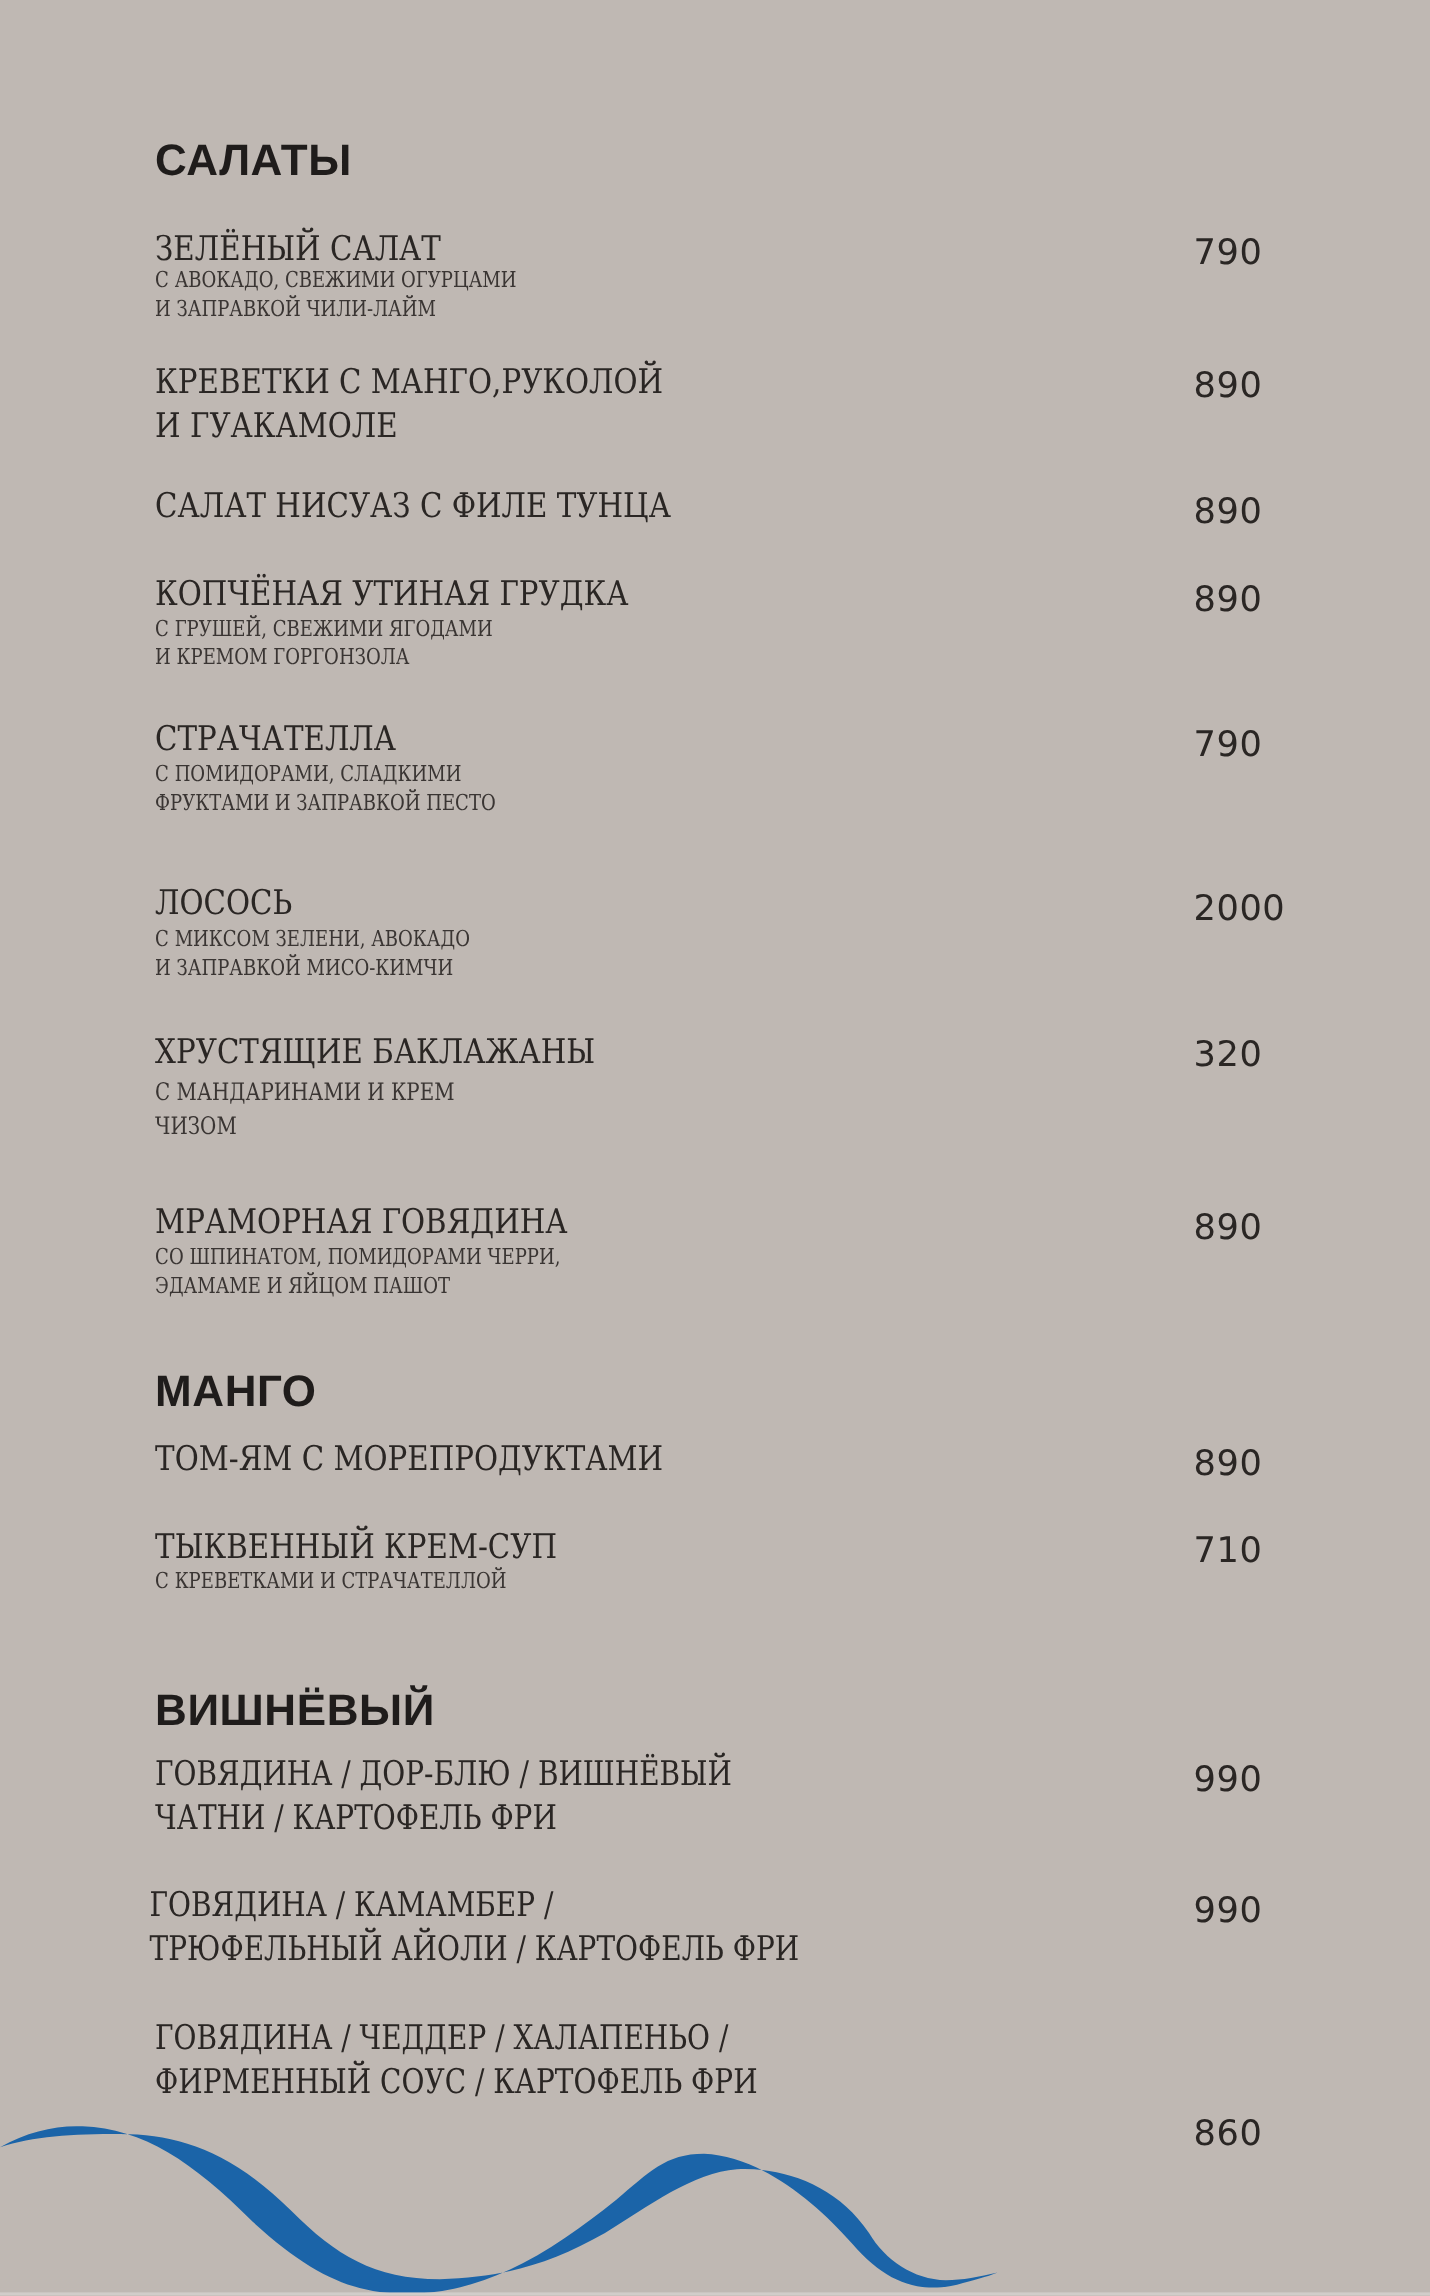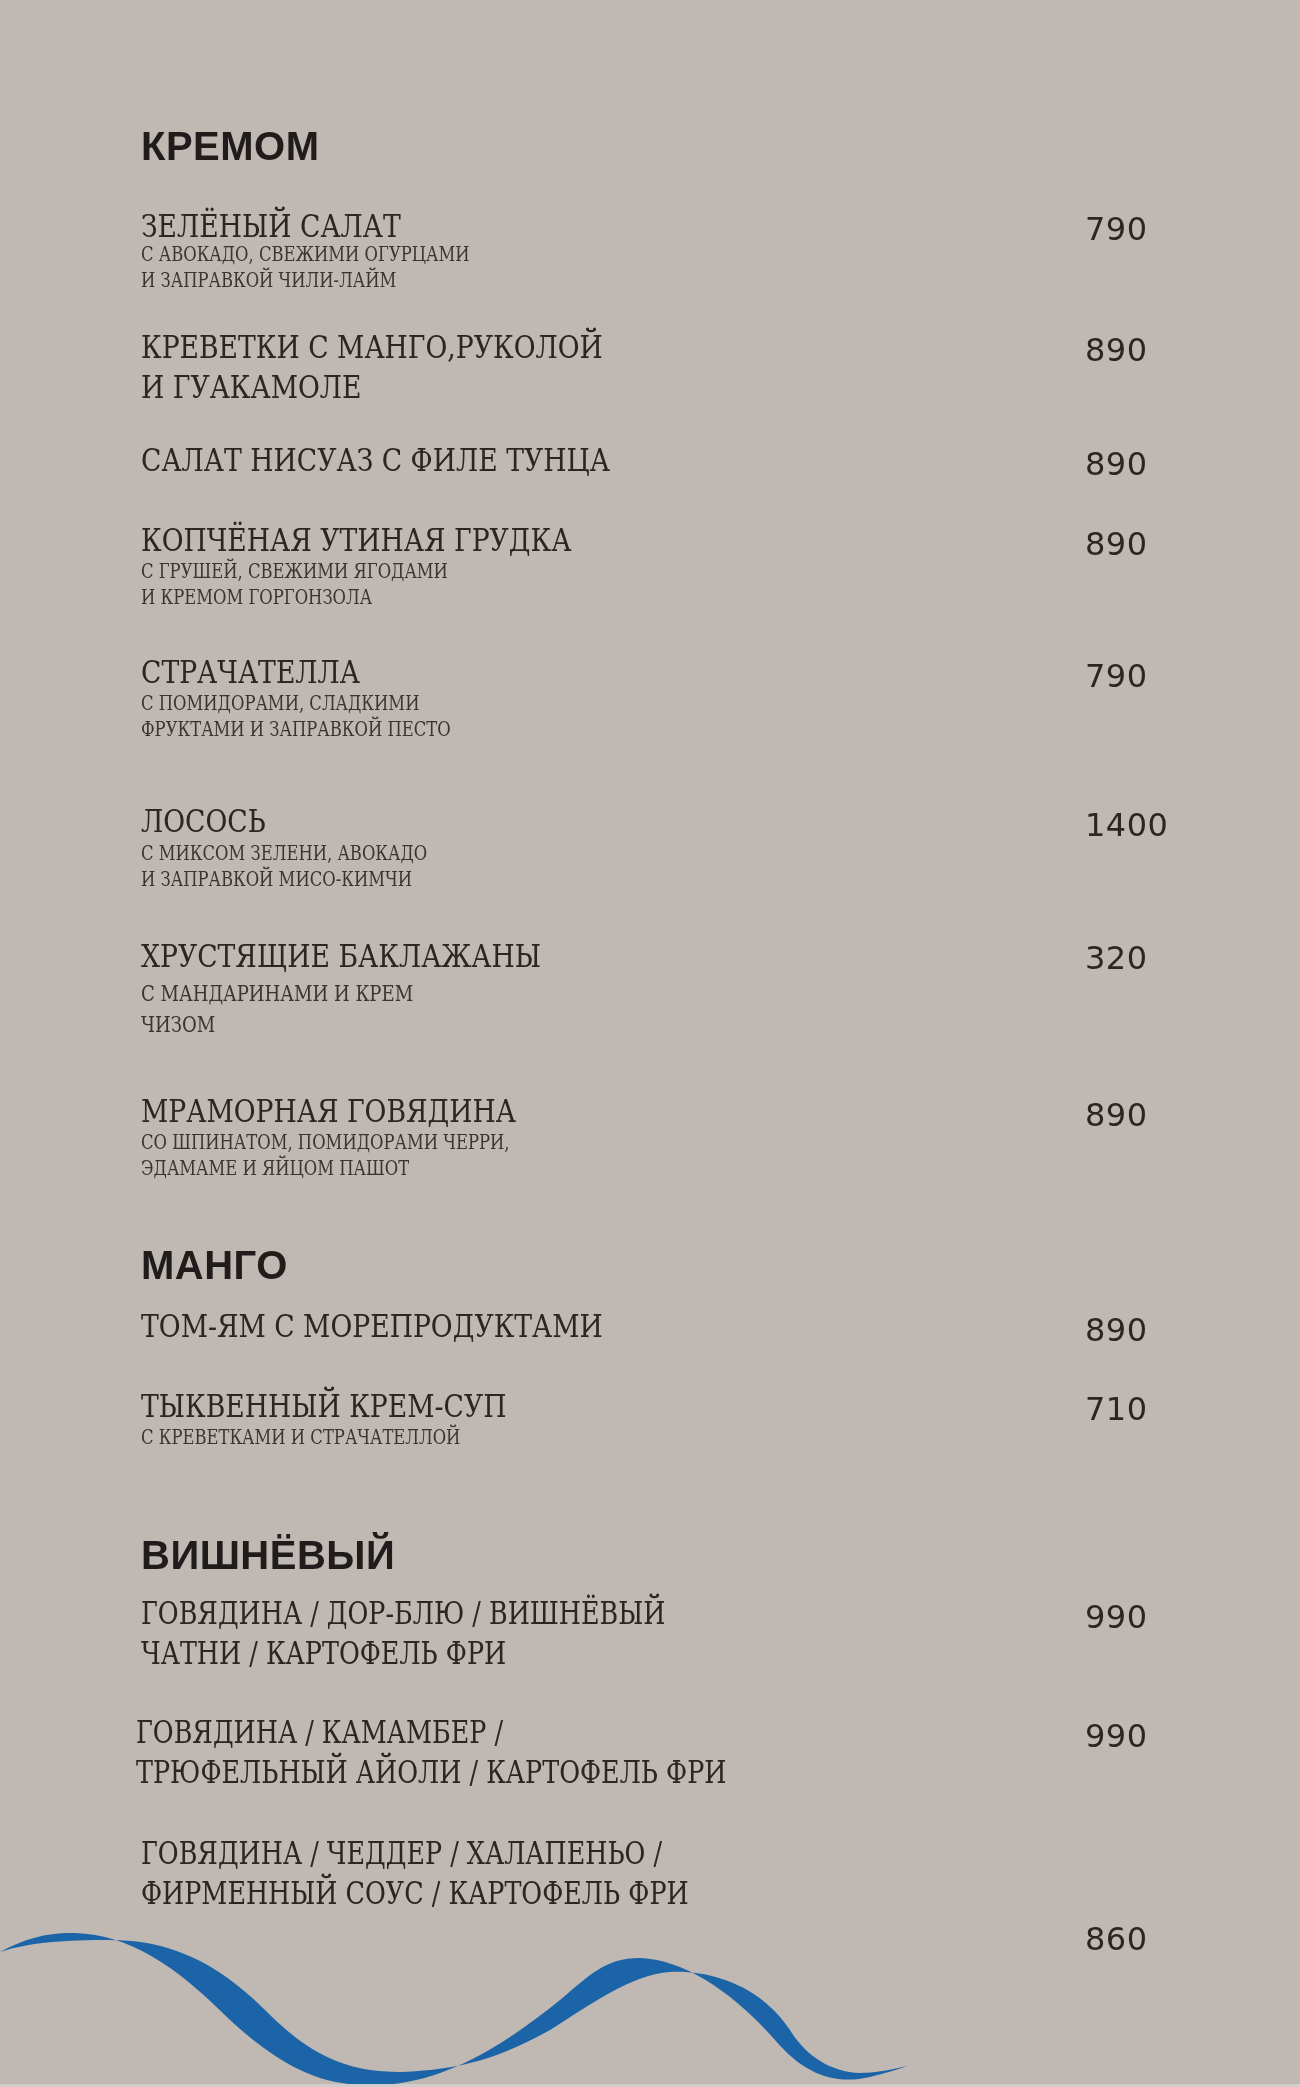--- a/index.html
+++ b/index.html
@@ -34,21 +34,21 @@
     letter-spacing:0.5px; white-space:nowrap;text-align:center;
   }
   .cond { transform:scaleX(0.86); }
   .cond2 { transform:scaleX(0.82); }
   .wave { position:absolute; left:0; top:1900px; }
   .bottom-strip { position:absolute; left:0; top:2084px; width:1300px; height:3px; background:#d2cdca; }
 </style>
 </head>
 <body>
 
-<div class="heading" style="top:126px">КРЕМОМ</div>
+<div class="heading" style="top:126px">САЛАТЫ</div>
 
 <div>
   <div class="title cond" style="top:206px">ЗЕЛЁНЫЙ САЛАТ</div>
   <div class="desc cond2" style="top:241px">С АВОКАДО, СВЕЖИМИ ОГУРЦАМИ</div>
   <div class="desc cond2" style="top:267px">И ЗАПРАВКОЙ ЧИЛИ-ЛАЙМ</div>
   <div class="price" style="top:209px">790</div>
 </div>
 
 <div>
   <div class="title cond" style="top:327px">КРЕВЕТКИ С МАНГО,РУКОЛОЙ</div>
@@ -72,21 +72,21 @@
   <div class="title cond" style="top:652px">СТРАЧАТЕЛЛА</div>
   <div class="desc cond2" style="top:690px">С ПОМИДОРАМИ, СЛАДКИМИ</div>
   <div class="desc cond2" style="top:716px">ФРУКТАМИ И ЗАПРАВКОЙ ПЕСТО</div>
   <div class="price" style="top:656px">790</div>
 </div>
 
 <div>
   <div class="title cond" style="top:801px">ЛОСОСЬ</div>
   <div class="desc cond2" style="top:840px">С МИКСОМ ЗЕЛЕНИ, АВОКАДО</div>
   <div class="desc cond2" style="top:866px">И ЗАПРАВКОЙ МИСО-КИМЧИ</div>
-  <div class="price" style="top:805px">1400</div>
+  <div class="price" style="top:805px">2000</div>
 </div>
 
 <div>
   <div class="title cond" style="top:936px">ХРУСТЯЩИЕ БАКЛАЖАНЫ</div>
   <div class="desc big cond2" style="top:978px">С МАНДАРИНАМИ И КРЕМ</div>
   <div class="desc big cond2" style="top:1009px">ЧИЗОМ</div>
   <div class="price" style="top:938px">320</div>
 </div>
 
 <div>

